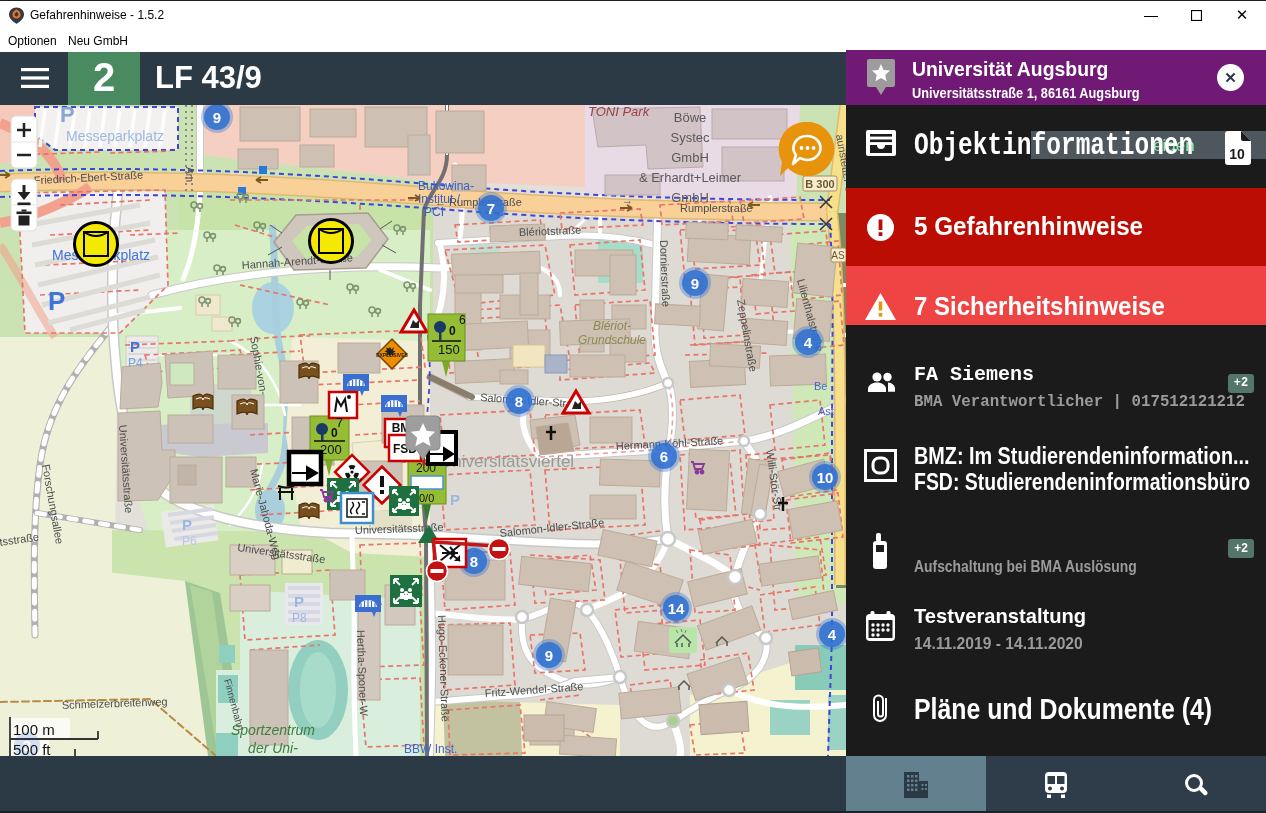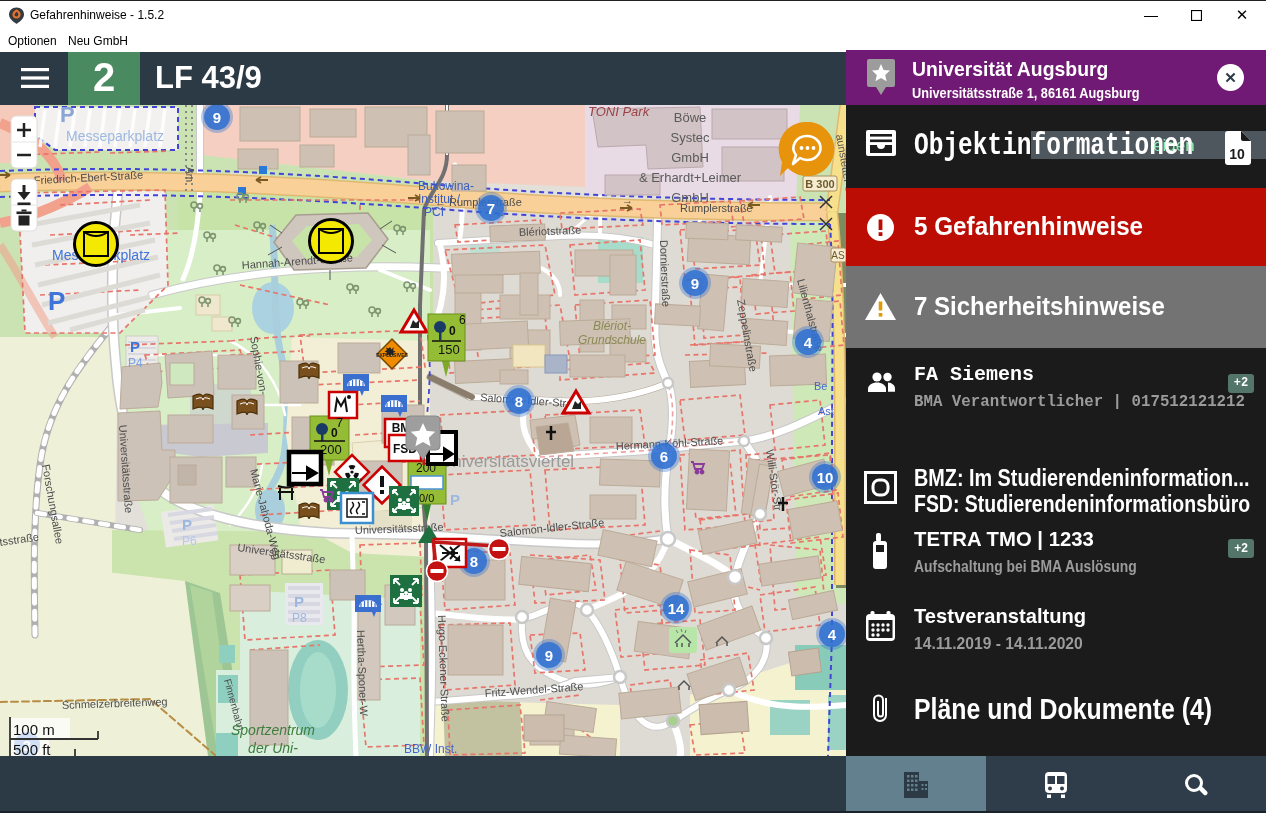--- a/index.html
+++ b/index.html
@@ -884,57 +884,56 @@
 
   <div class="row" style="top:83px;height:78px;background:#bb0d04;">
     <svg class="abs" style="left:21px;top:26px" width="27" height="27" viewBox="0 0 27 27">
       <circle cx="13.5" cy="13.5" r="13.5" fill="#fff"></circle>
       <rect x="11.6" y="5.5" width="3.8" height="10.5" fill="#bb0d04"></rect>
       <rect x="11.6" y="18.2" width="3.8" height="3.8" fill="#bb0d04"></rect>
     </svg>
     <div class="abs" style="left:68px;top:24px;color:#fff;"><span class="cnd" style="font-size:25px;transform:scaleX(0.97)">5 Gefahrenhinweise</span></div>
   </div>
 
-  <div class="row" style="top:161px;height:82px;background:#737373;">
+  <div class="row" style="top:161px;height:59px;background:#ef4444;">
     <svg class="abs" style="left:19px;top:27px" width="31" height="27" viewBox="0 0 31 27">
       <path d="M15.5 0 L31 27 H0 Z" fill="#fff"></path>
       <rect x="13.7" y="8.5" width="3.6" height="9" fill="#e1990a"></rect>
       <rect x="13.7" y="20" width="3.6" height="3.6" fill="#e1990a"></rect>
     </svg>
     <div class="abs" style="left:68px;top:26px;color:#fff;"><span class="cnd" style="font-size:25px;transform:scaleX(0.96)">7 Sicherheitshinweise</span></div>
   </div>
 
   <div class="row" style="top:243px;height:81px;font-family:Liberation Mono, monospace;">
     <svg class="abs" style="left:20px;top:24px" width="30" height="22" viewBox="0 0 30 22">
       <circle cx="11" cy="5" r="4.6" fill="#fff"></circle>
       <path d="M2 17 c0-4 4.5-6.5 9-6.5 s9 2.5 9 6.5 v3 h-18 Z" fill="#fff"></path>
       <circle cx="21.5" cy="5" r="4.2" fill="#fff"></circle>
       <path d="M22 10.5 c4 0.3 7 2.7 7 6.2 v3 h-7 Z" fill="#fff"></path>
     </svg>
     <div class="abs" style="left:68px;top:15px;color:#fff;"><span class="cnd" style="font-size:20px;transform:scaleX(1.0)">FA Siemens</span></div>
     <div class="abs" style="left:68px;top:44px;color:#9b9b9b;"><span class="cnd" style="font-size:17px;transform:scaleX(0.927)">BMA Verantwortlicher | 017512121212</span></div>
     <div class="abs" style="left:382px;top:26px;width:26px;height:19px;background:#53756a;border-radius:3px;color:#fff;font-size:12px;font-weight:bold;text-align:center;line-height:19px;">+2</div>
   </div>
 
-  <div class="row" style="top:344px;height:85px;">
+  <div class="row" style="top:322px;height:85px;">
     <svg class="abs" style="left:18px;top:22px" width="33" height="33" viewBox="0 0 33 33">
       <rect x="1.5" y="1.5" width="30" height="30" fill="none" stroke="#fff" stroke-width="3"></rect>
       <rect x="9" y="9" width="15" height="15" fill="none" stroke="#fff" stroke-width="3" rx="6"></rect>
     </svg>
     <div class="abs" style="left:68px;top:16px;color:#fff;"><span class="cnd" style="font-size:23px;transform:scaleX(0.861)">BMZ: Im Studierendeninformation...</span></div>
     <div class="abs" style="left:68px;top:42px;color:#fff;"><span class="cnd" style="font-size:23px;transform:scaleX(0.846)">FSD: Studierendeninformationsbüro</span></div>
   </div>
 
   <div class="row" style="top:409px;height:76px;">
     <svg class="abs" style="left:25px;top:19px" width="18" height="39" viewBox="0 0 18 39">
       <rect x="2" y="8" width="14" height="28" rx="3" fill="#fff"></rect>
       <rect x="5" y="0" width="5" height="9" rx="2" fill="#fff"></rect>
       <rect x="5" y="12" width="8" height="7" fill="#1b1b1b"></rect>
     </svg>
-    <div class="abs" style="left:68px;top:13px;color:#fff;"><span class="cnd" style="font-size:21px;transform:scaleX(0.967)">TETRA TMO | 1233</span></div>
     <div class="abs" style="left:68px;top:43px;color:#9b9b9b;"><span class="cnd" style="font-size:17px;transform:scaleX(0.817)">Aufschaltung bei BMA Auslösung</span></div>
     <div class="abs" style="left:382px;top:25px;width:26px;height:19px;background:#53756a;border-radius:3px;color:#fff;font-size:12px;font-weight:bold;text-align:center;line-height:19px;">+2</div>
   </div>
 
   <div class="row" style="top:485px;height:85px;">
     <svg class="abs" style="left:20px;top:21px" width="29" height="30" viewBox="0 0 29 30">
       <rect x="0" y="3" width="29" height="27" rx="4" fill="#fff"></rect>
       <rect x="4.5" y="0" width="4" height="7" rx="1.5" fill="#fff"></rect>
       <rect x="20.5" y="0" width="4" height="7" rx="1.5" fill="#fff"></rect>
       <rect x="2.5" y="9" width="24" height="18" fill="#1b1b1b"></rect>

